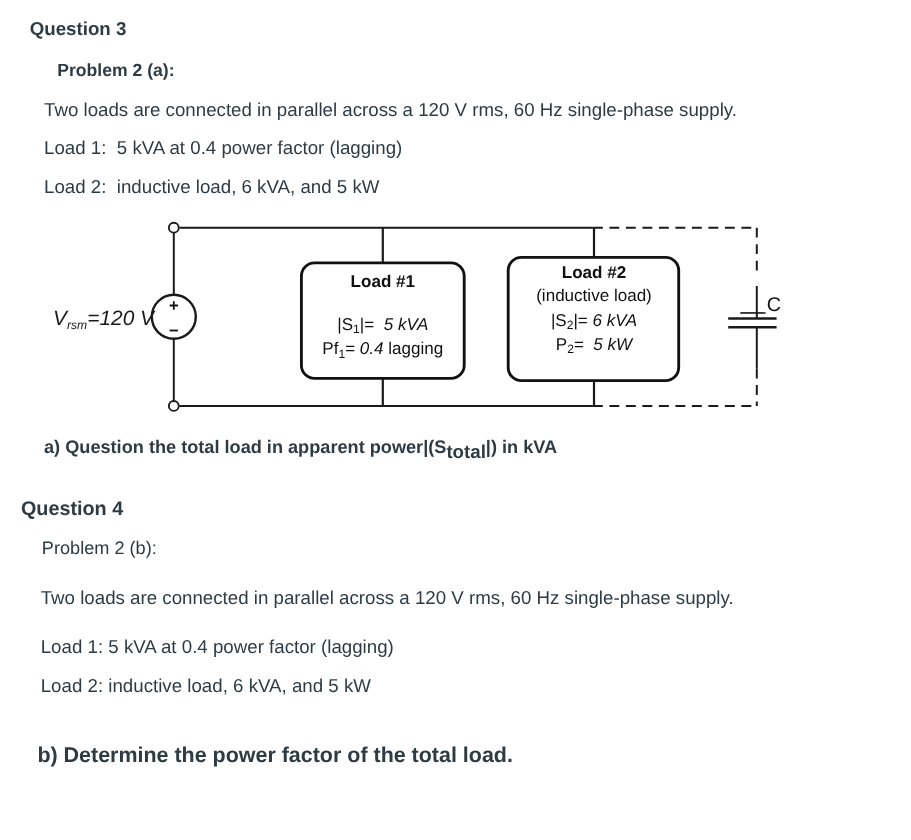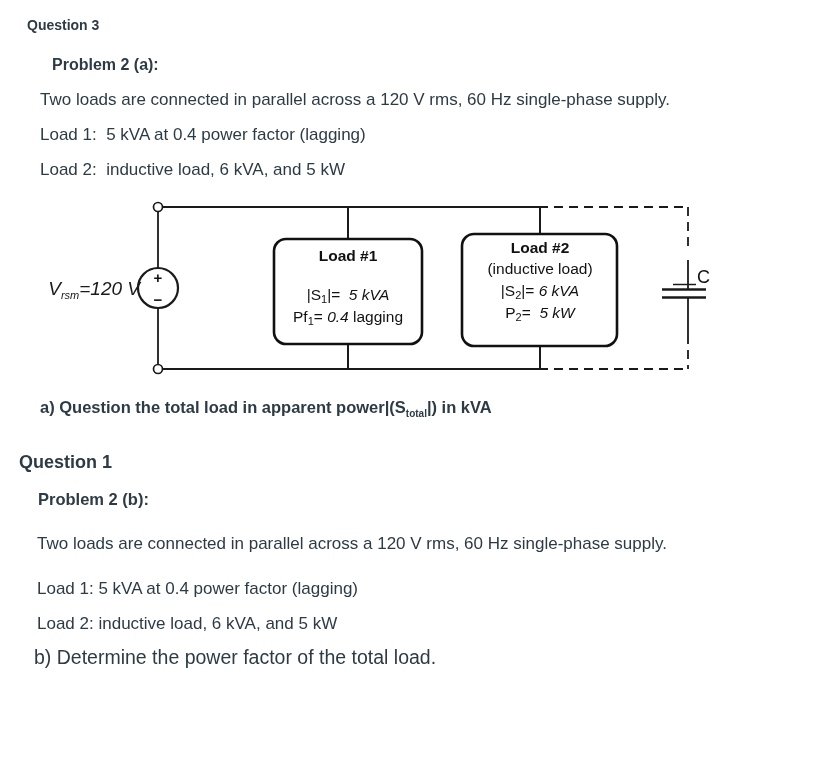--- a/index.html
+++ b/index.html
@@ -5,34 +5,34 @@
   html,body{margin:0;padding:0;}
   body{
     width:828px;height:764px;
     background:#ffffff;
     font-family:"Liberation Sans", sans-serif;
     color:#2d3b45;
     position:relative;
     overflow:hidden;
   }
   .abs{position:absolute;margin:0;white-space:nowrap;}
-  #q3-title{left:27px;top:17px;font-size:14px;font-weight:700;}
+  #q3-title{left:27px;top:17px;font-size:17px;font-weight:700;}
   #q3-problem{left:52px;top:56px;font-size:16px;font-weight:700;}
   #q3-intro{left:40px;top:90px;font-size:17px;}
   #q3-load1{left:40px;top:125px;font-size:17px;}
   #q3-load2{left:40px;top:160px;font-size:17px;}
   #diagram-wrap{left:0;top:190px;width:828px;height:200px;}
   #q3-prompt{left:40px;top:398px;font-size:16.5px;font-weight:700;}
-  #q3-prompt sub{font-size:10px;margin-top:44px;}
+  #q3-prompt sub{font-size:17px;margin-top:44px;}
   #q4-title{left:19px;top:452px;font-size:18px;font-weight:700;}
-  #q4-problem{left:38px;top:490px;font-size:16.5px;font-weight:700;}
+  #q4-problem{left:38px;top:490px;font-size:16.5px;font-weight:400;}
   #q4-intro{left:37px;top:534px;font-size:17px;}
   #q4-load1{left:37px;top:579px;font-size:17px;}
   #q4-load2{left:37px;top:614px;font-size:17px;}
-  #q4-prompt{left:34px;top:646px;font-size:19.5px;font-weight:400;}
+  #q4-prompt{left:34px;top:676px;font-size:19.5px;font-weight:700;}
 
   
   svg .wire{stroke:#1a1a1a;stroke-width:1.8;fill:none;}
   svg .riser{stroke:#1a1a1a;stroke-width:2;fill:none;}
   svg .dash{stroke:#1a1a1a;stroke-width:1.8;fill:none;stroke-dasharray:9 6;}
   svg .boxline{stroke:#111;stroke-width:2.6;fill:#ffffff;}
   svg .term{stroke:#1a1a1a;stroke-width:1.7;fill:#ffffff;}
   svg .src{stroke:#1a1a1a;stroke-width:2.2;fill:#ffffff;}
   svg .plate{stroke:#1a1a1a;stroke-width:2.4;fill:none;}
   svg .tick{stroke:#1a1a1a;stroke-width:1.5;fill:none;}
@@ -92,18 +92,18 @@
     <line class="plate" x1="662" y1="289.5" x2="706" y2="289.5"></line>
     <line class="plate" x1="662" y1="297.5" x2="706" y2="297.5"></line>
     <line class="wire" x1="688" y1="297.5" x2="688" y2="335"></line>
     <line class="dash" x1="688" y1="335" x2="688" y2="369"></line>
     <text class="clabel" x="697" y="283">C</text>
   </svg>
 </figure>
 
 <p class="abs" id="q3-prompt"><span>a) Question the total load in apparent power|(S</span><sub>total</sub><span>|) in kVA</span></p>
 
-<h2 class="abs" id="q4-title">Question 1</h2>
+<h2 class="abs" id="q4-title">Question 4</h2>
 <p class="abs" id="q4-problem">Problem 2 (b):</p>
 <p class="abs" id="q4-intro">Two loads are connected in parallel across a 120 V rms, 60 Hz single-phase supply.</p>
 <p class="abs" id="q4-load1">Load 1: 5 kVA at 0.4 power factor (lagging)</p>
 <p class="abs" id="q4-load2">Load 2: inductive load, 6 kVA, and 5 kW</p>
 <p class="abs" id="q4-prompt">b) Determine the power factor of the total load.</p>
 
 </body></html>

